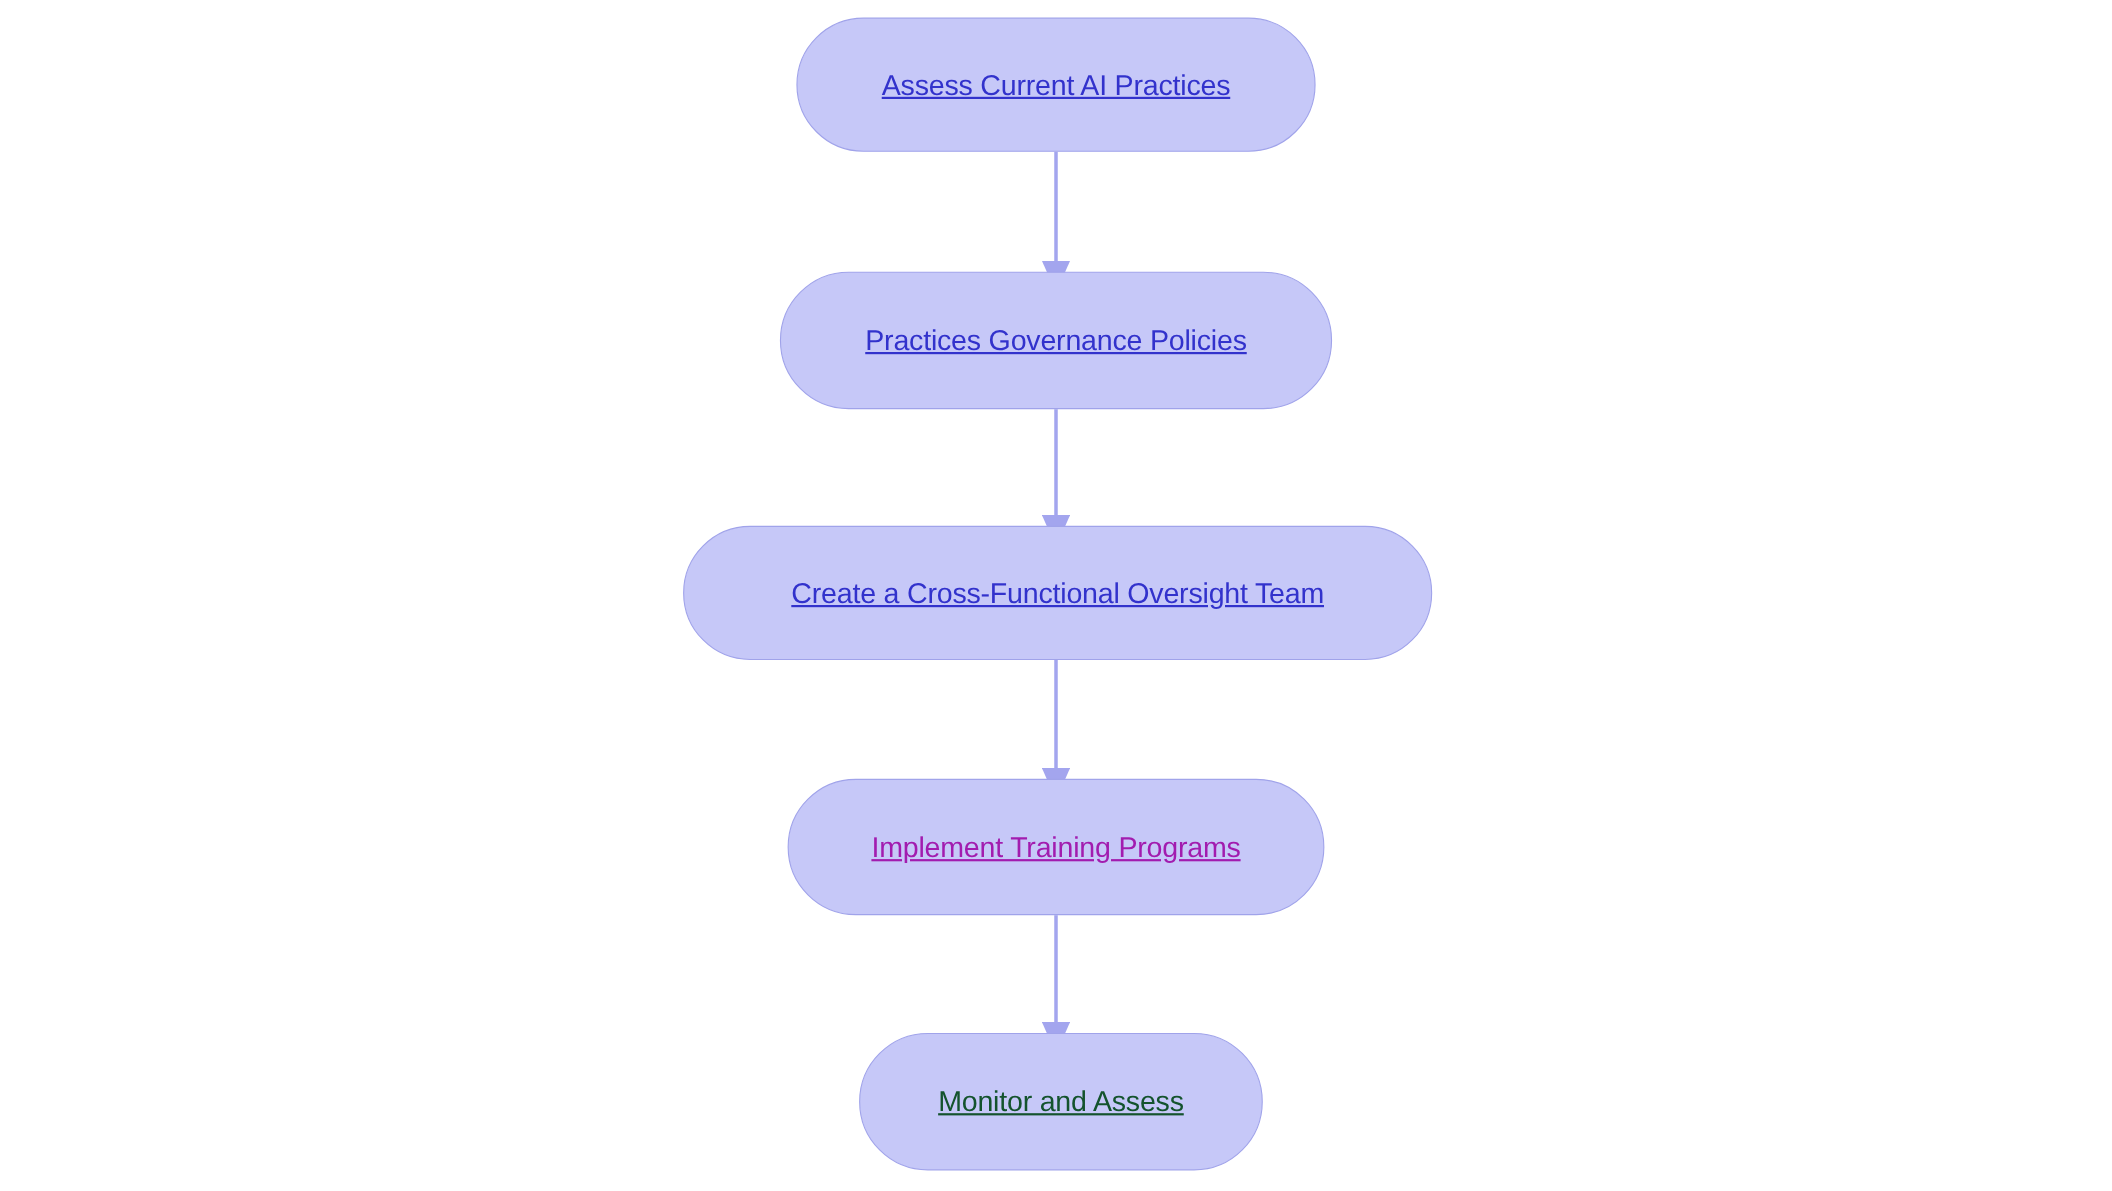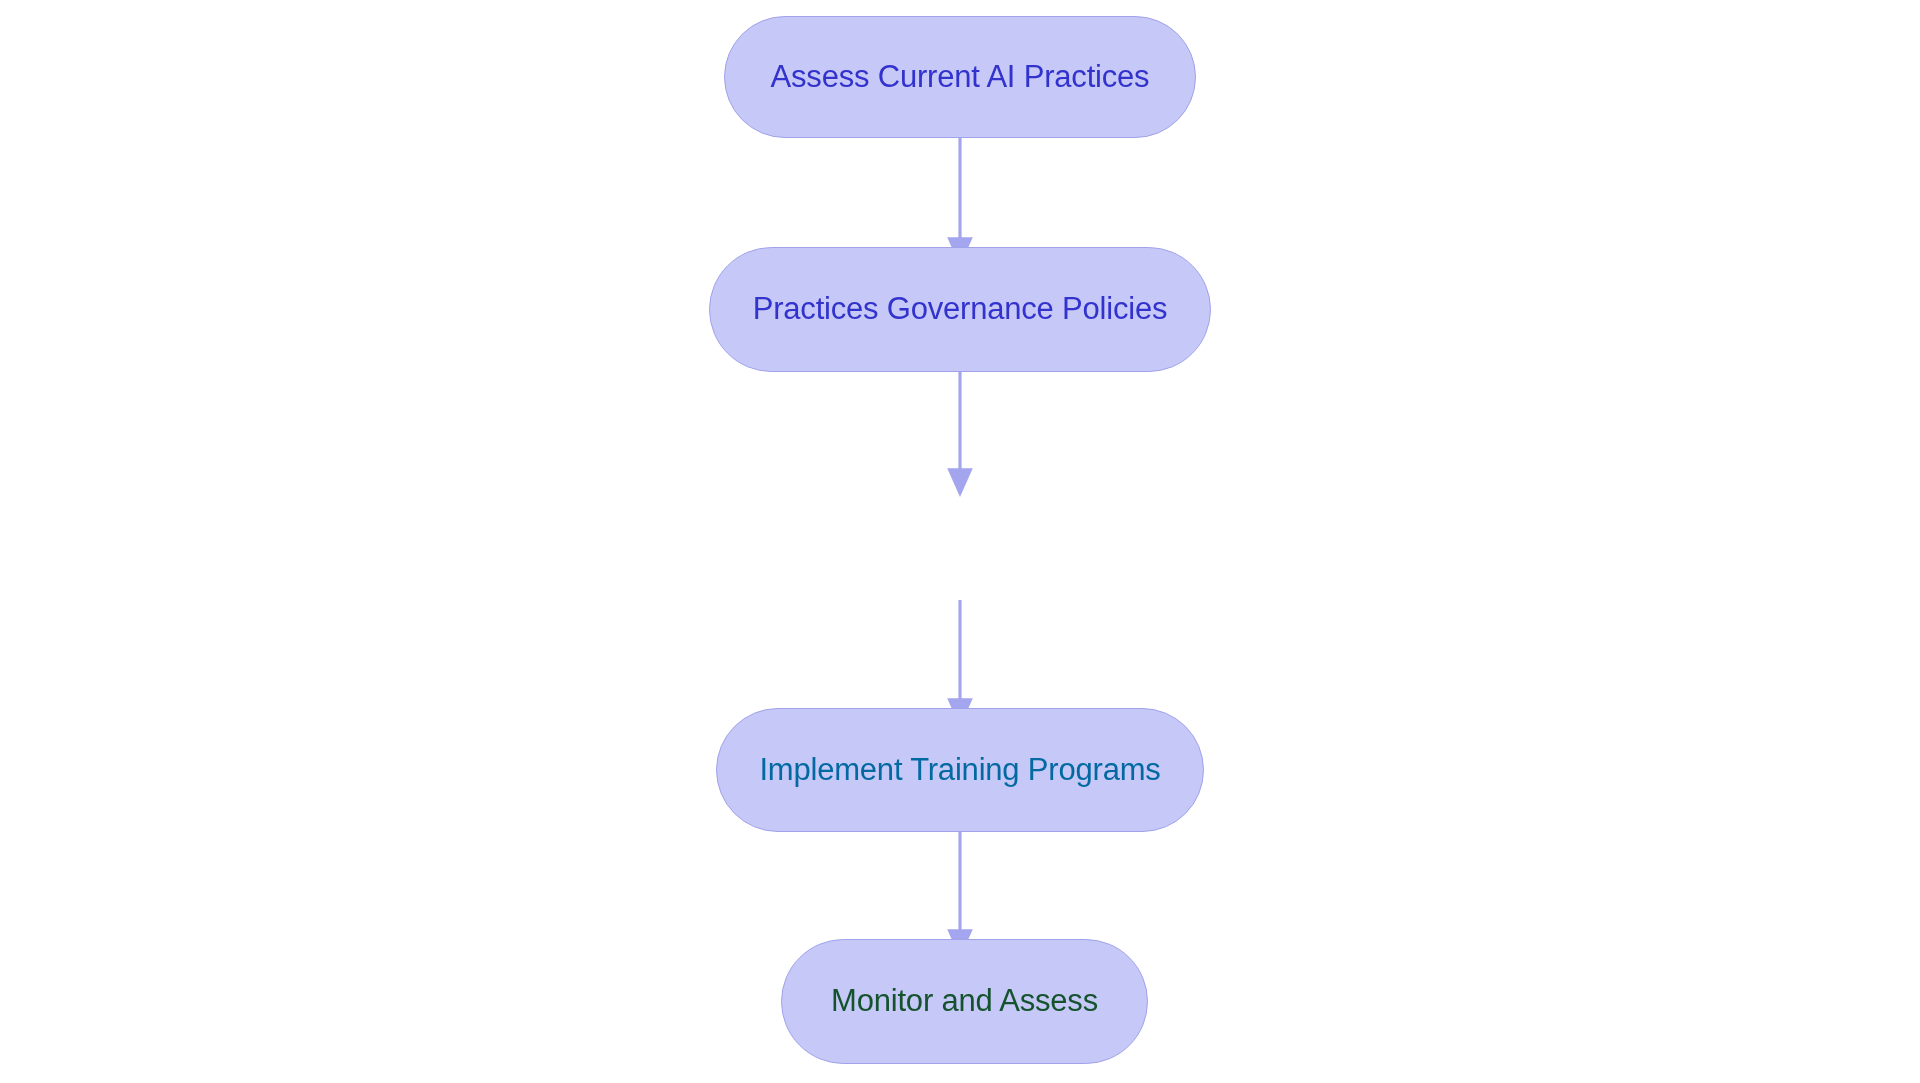--- a/index.html
+++ b/index.html
@@ -35,25 +35,26 @@
     align-items: center;
     justify-content: center;
     background: #c6c8f8;
     border: 1.6px solid #a0a3ea;
     border-radius: 999px;
     text-align: center;
   }
   .node-label {
     color: #3232cc;
     font-family: "Liberation Sans", sans-serif;
-    font-size: 31px;
+    font-size: 26px;
     font-weight: 400;
     letter-spacing: -0.2px;
     line-height: 1.1;
     white-space: nowrap;
+    text-decoration: underline;
   }
 </style>
 </head>
 <body style="background: rgb(255, 255, 255);">
 
 <div id="canvas" style="background: rgb(255, 255, 255);">
 
   <svg class="edge-layer" viewBox="0 0 1920 1083" width="1920" height="1083" aria-hidden="true">
     <defs>
       <marker id="arrowhead" markerWidth="9" markerHeight="8" refX="1.2" refY="4" orient="auto" markerUnits="strokeWidth">
@@ -67,22 +68,25 @@
   </svg>
 
   <div class="node" id="node-1" style="left: 724px; top: 16px; width: 472px; height: 122px; background: rgb(198, 200, 248); border-color: rgb(160, 163, 234);">
     <span class="node-label" style="color: rgb(50, 50, 204);">Assess Current AI Practices</span>
   </div>
 
   <div class="node" id="node-2" style="left: 709px; top: 247px; width: 502px; height: 125px; background: rgb(198, 200, 248); border-color: rgb(160, 163, 234);">
     <span class="node-label" style="color: rgb(50, 50, 204);">Practices Governance Policies</span>
   </div>
 
+  <div class="node" id="node-3" style="left: 621px; top: 478px; width: 681px; height: 122px; background: rgb(198, 200, 248); border-color: rgb(160, 163, 234);">
+    <span class="node-label" style="color: rgb(50, 50, 204);">Create a Cross-Functional Oversight Team</span>
+  </div>
 
   <div class="node" id="node-4" style="left: 716px; top: 708px; width: 488px; height: 124px; background: rgb(198, 200, 248); border-color: rgb(160, 163, 234);">
-    <span class="node-label" style="color: #0369a1;">Implement Training Programs</span>
+    <span class="node-label" style="color: #a21caf;">Implement Training Programs</span>
   </div>
 
   <div class="node" id="node-5" style="left: 781px; top: 939px; width: 367px; height: 125px; background: rgb(198, 200, 248); border-color: rgb(160, 163, 234);">
     <span class="node-label" style="color: #14532d;">Monitor and Assess</span>
   </div>
 
 </div>
 
 </body></html>

